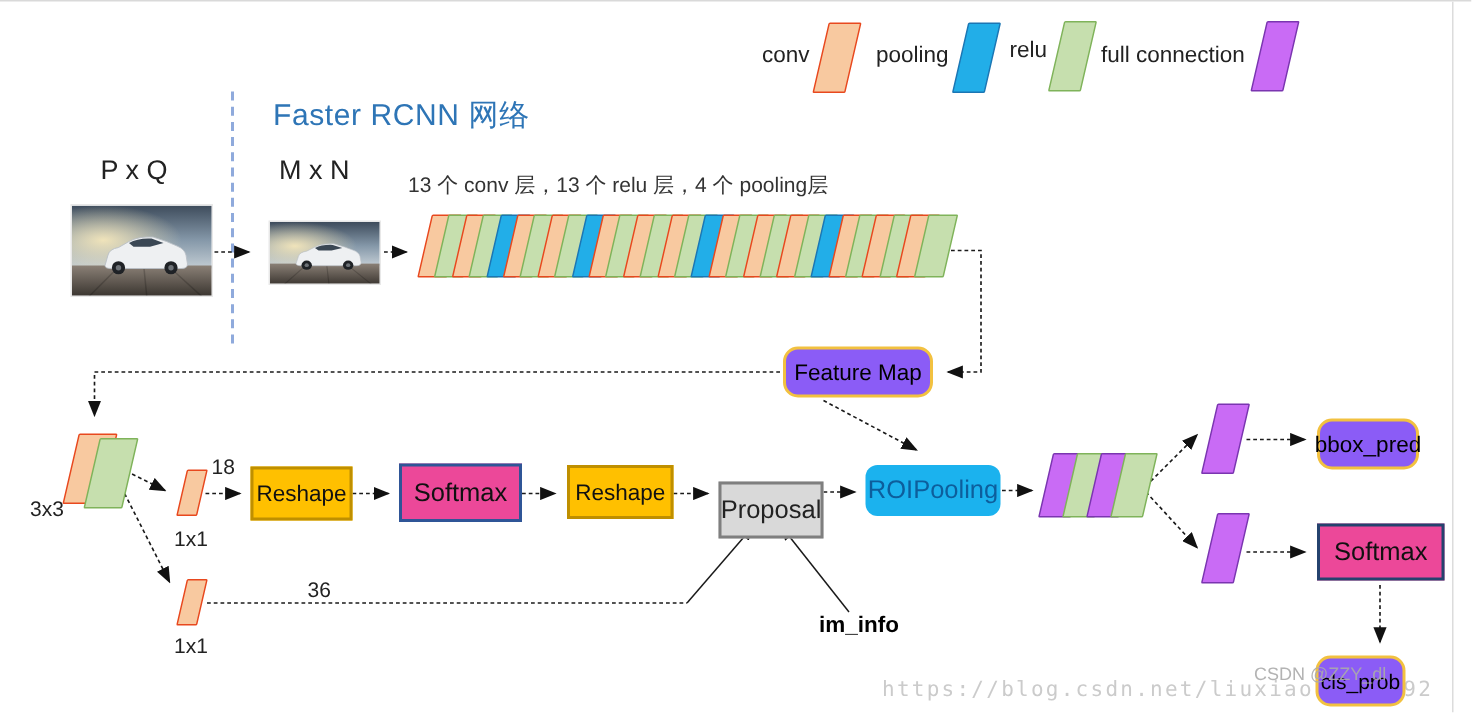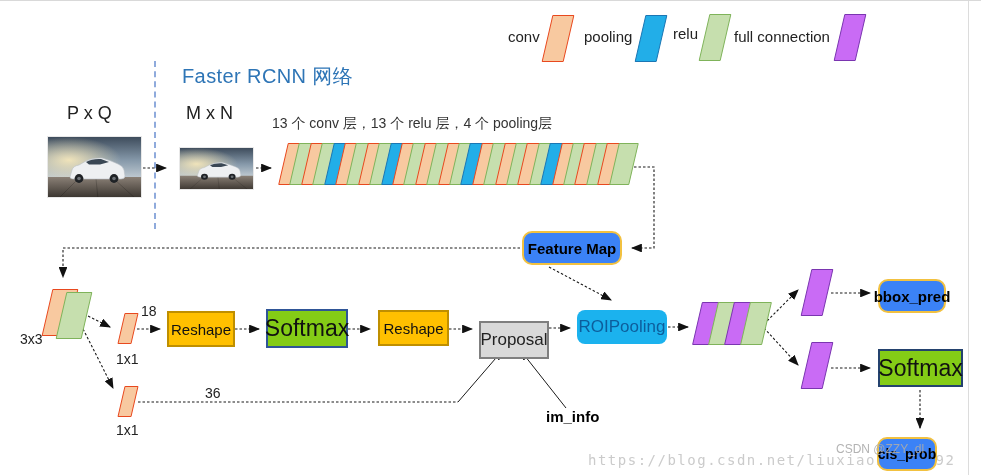--- a/index.html
+++ b/index.html
@@ -21,23 +21,23 @@
   .stack{position:absolute;z-index:2;}
   
   .lbl{position:absolute;white-space:nowrap;z-index:2;}
   .title{font-size:20px;color:#2E75B6;letter-spacing:0.4px;}
   .dim{font-size:18px;color:#222;text-align:right;}
   .note{font-size:14px;color:#333;}
   .small-lbl{font-size:14px;color:#222;}
   .bold-lbl{font-size:15px;font-weight:bold;color:#000;}
   
   .box{position:absolute;display:flex;align-items:center;justify-content:center;box-sizing:border-box;z-index:2;white-space:nowrap;}
-  .gold-pill{background:#3b82f6;border:2.5px solid #F2C140;border-radius:10px;font-weight:bold;color:#000;}
+  .gold-pill{background:#8b5cf6;border:2.5px solid #F2C140;border-radius:10px;font-weight:normal;color:#000;}
   .reshape{background:#FFC000;border:2px solid #BF8F00;font-size:15px;color:#111;}
-  .softmax{background:#84cc16;border:2px solid #2F5597;font-size:23px;color:#111;}
+  .softmax{background:#ec4899;border:2px solid #2F5597;font-size:17px;color:#111;}
   .proposal{background:#D9D9D9;border:2.5px solid #7F7F7F;font-size:17px;color:#222;margin-top:12px;}
   .roipool{background:#1BB2EE;border:none;border-radius:8px;font-size:17px;color:#0D5E9C;text-align:center;}
   .softmax2{border-color:#24426E;}
   
   .legend-lbl{font-size:15px;color:#222;}
   
   .divider{border-left:2px dashed #8FAADC;width:0;}
   
   .car-frame{border:1px solid #e8e8e8;box-sizing:border-box;z-index:2;}
   

